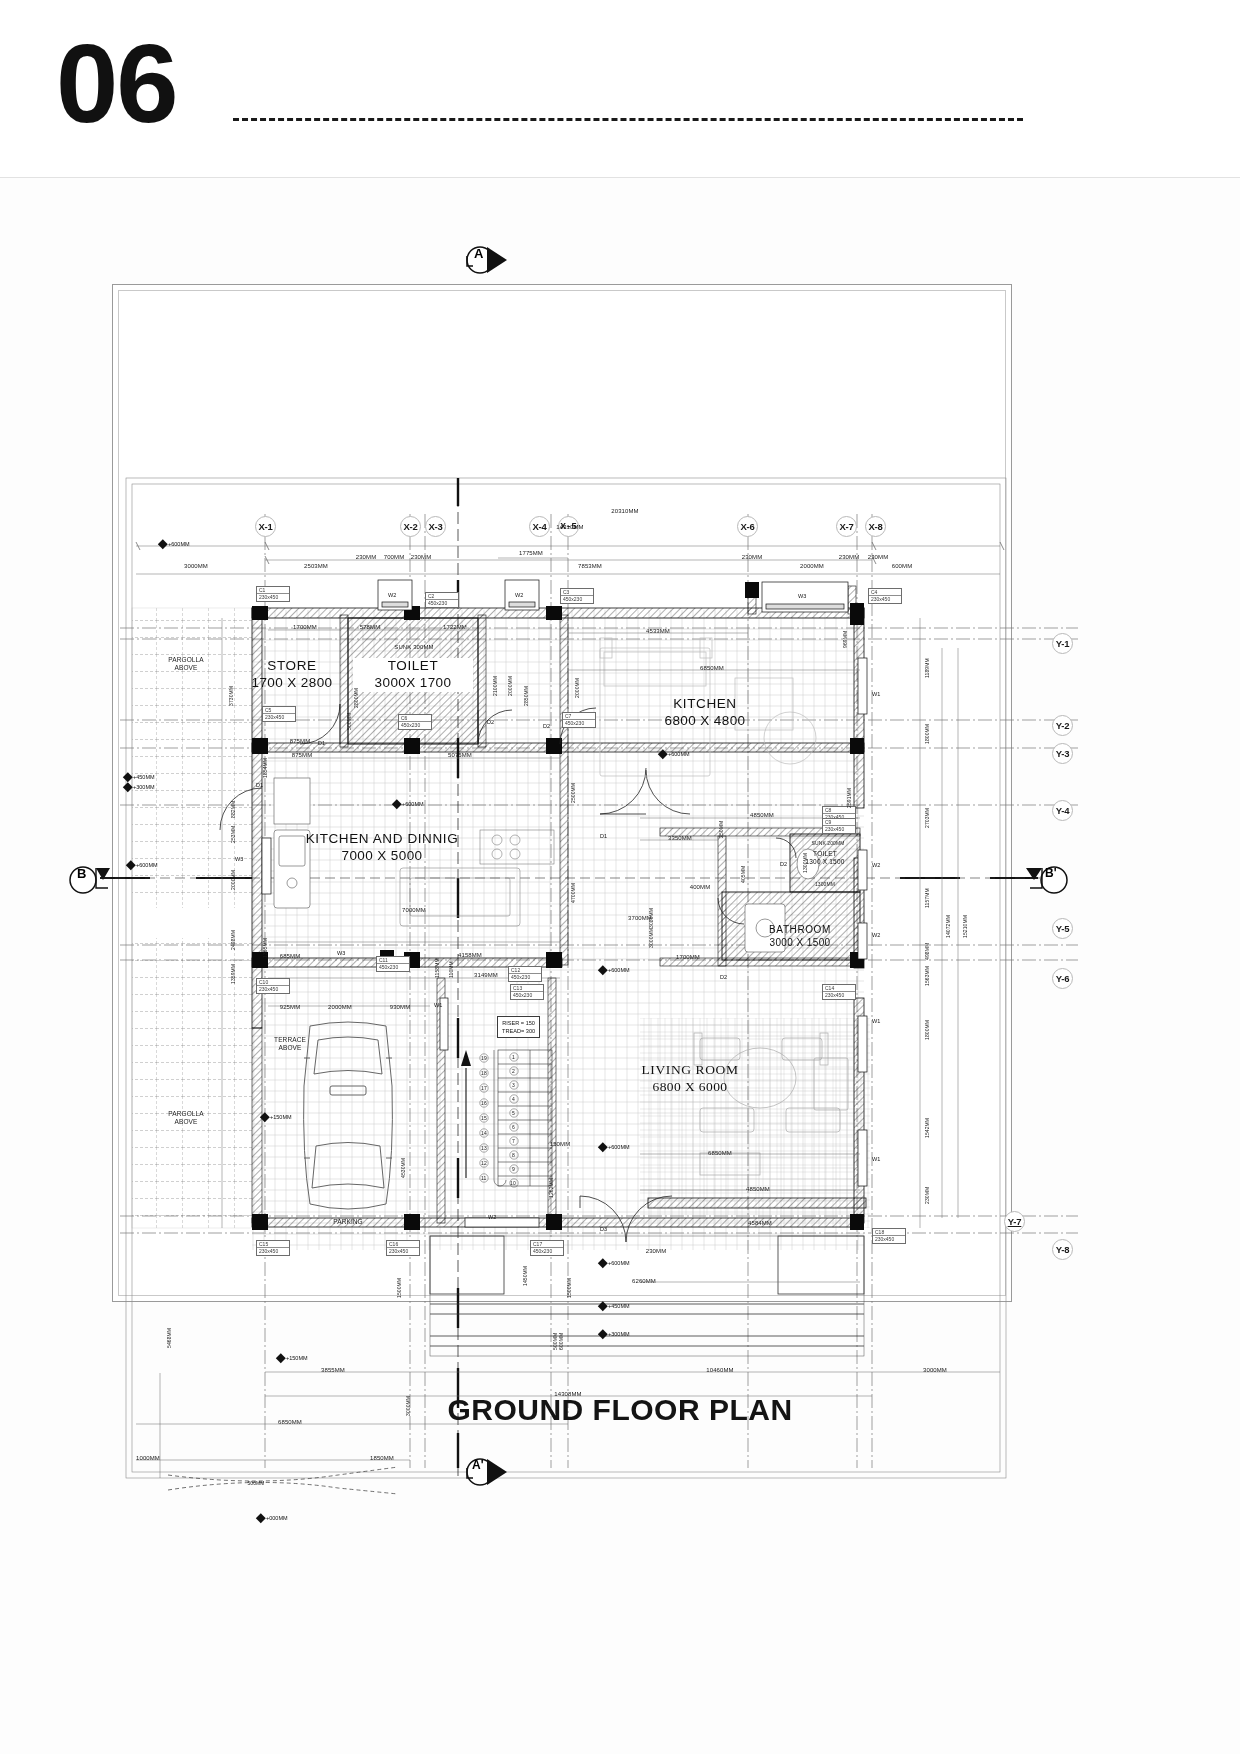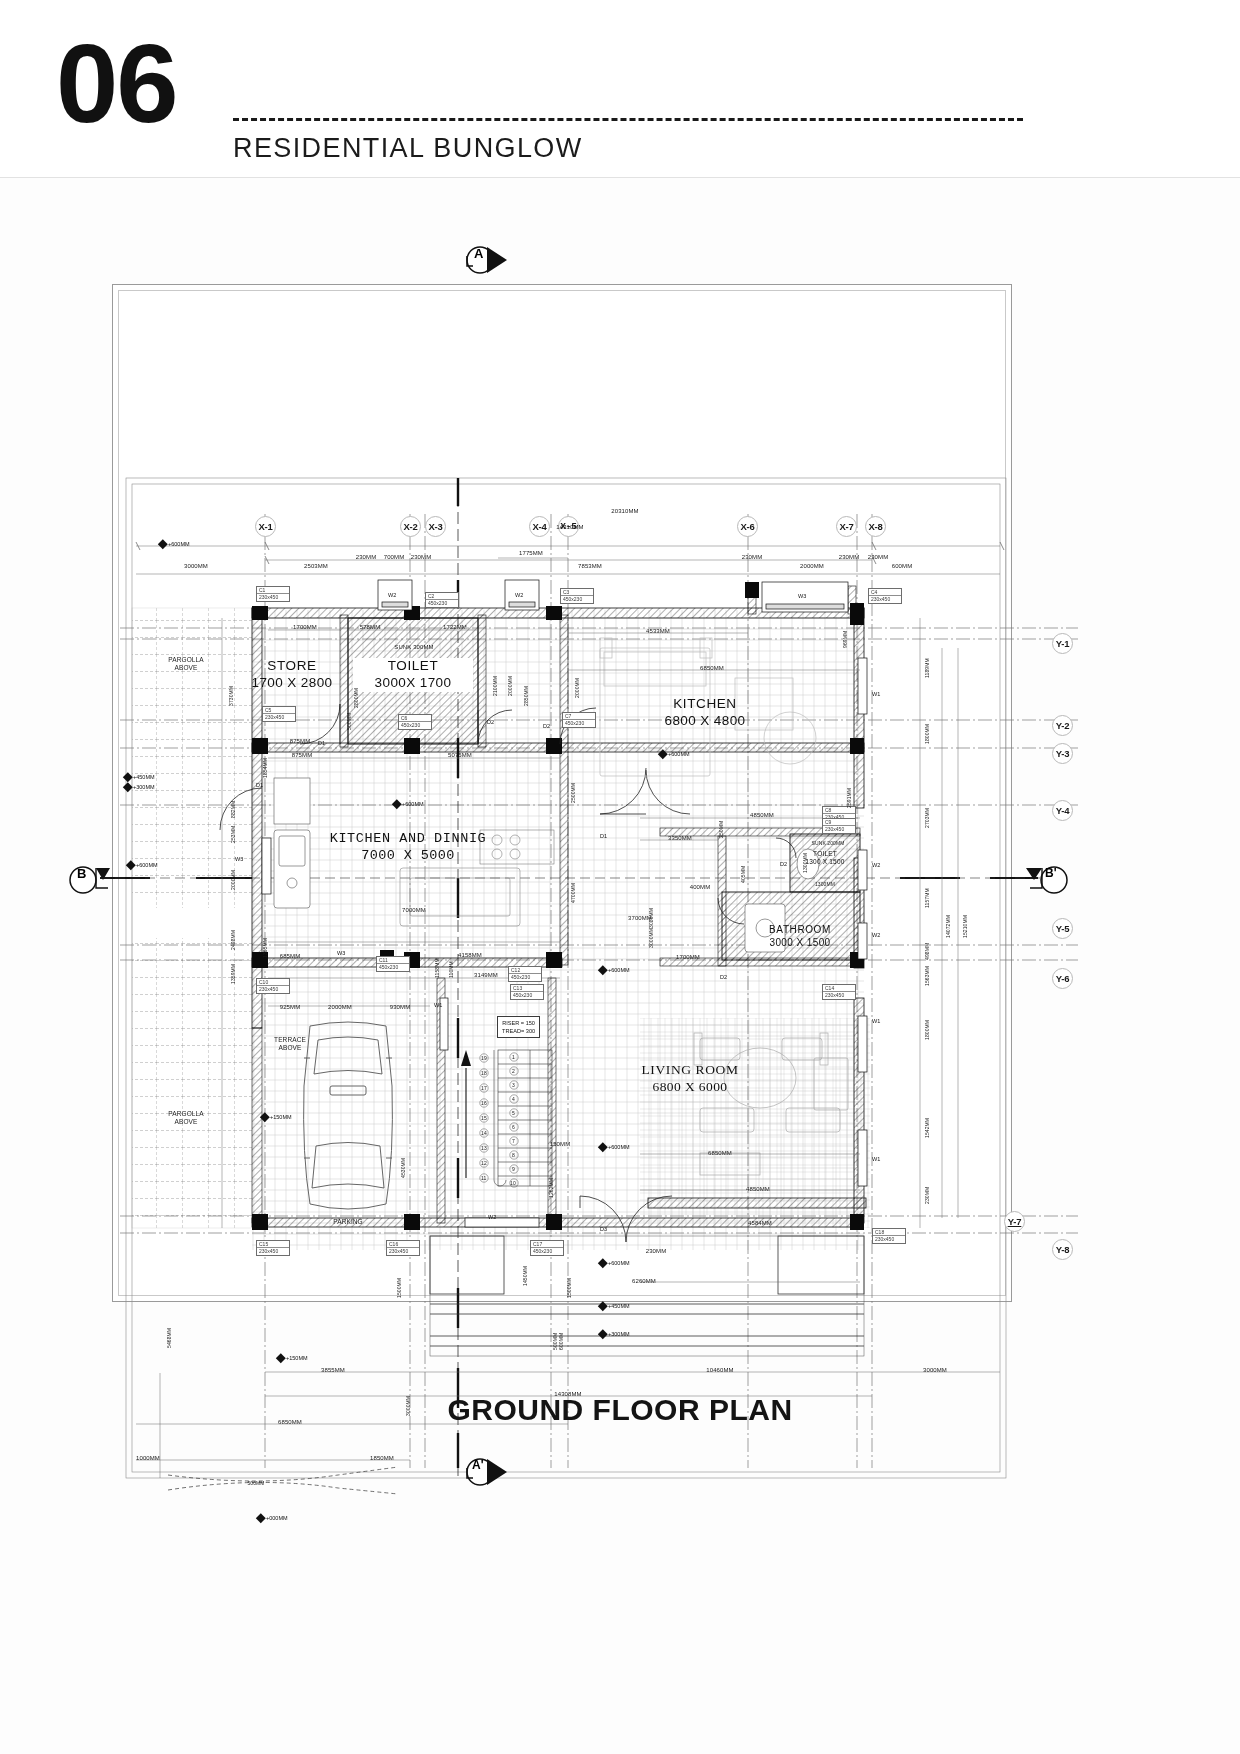--- a/index.html
+++ b/index.html
@@ -186,21 +186,20 @@
   .dwtag { position:absolute; font-size:5.5px; color:#141414; }
 </style>
 </head>
 <body>
 
 <div id="page">
 
   <div id="header">
     <div id="header-number">06</div>
     <div id="header-rule"></div>
-    <div id="header-subtitle">RESIDENTIAL  BUNGLOW</div>
   </div>
 
   <div id="drawing">
 
     <div id="sheet-border"></div>
     <div id="sheet-border-inner"></div>
 
     <svg class="svgwrap" viewBox="0 0 1240 1400">
       <defs>
         <pattern id="hatch" width="5" height="5" patternUnits="userSpaceOnUse" patternTransform="rotate(45)">
@@ -593,21 +592,21 @@
     <div class="room" style="left:353px; top:480px; width:120px; background:#fff;">
       <span class="rn">TOILET</span>
       <span class="rd">3000X 1700</span>
     </div>
 
     <div class="room" style="left:620px; top:518px; width:170px;">
       <span class="rn">KITCHEN</span>
       <span class="rd">6800 X 4800</span>
     </div>
 
-    <div class="room" style="left:288px; top:653px; width:240px;font-family:Liberation Mono, monospace;">
+    <div class="room" style="left:262px; top:653px; width:240px;">
       <span class="rn">KITCHEN AND DINNIG</span>
       <span class="rd">7000 X 5000</span>
     </div>
 
     <div class="room mid" style="left:740px; top:746px; width:120px;">
       <span class="rn">BATHROOM</span>
       <span class="rd">3000 X 1500</span>
     </div>
 
     <div class="room small" style="left:790px; top:672px; width:70px;">

